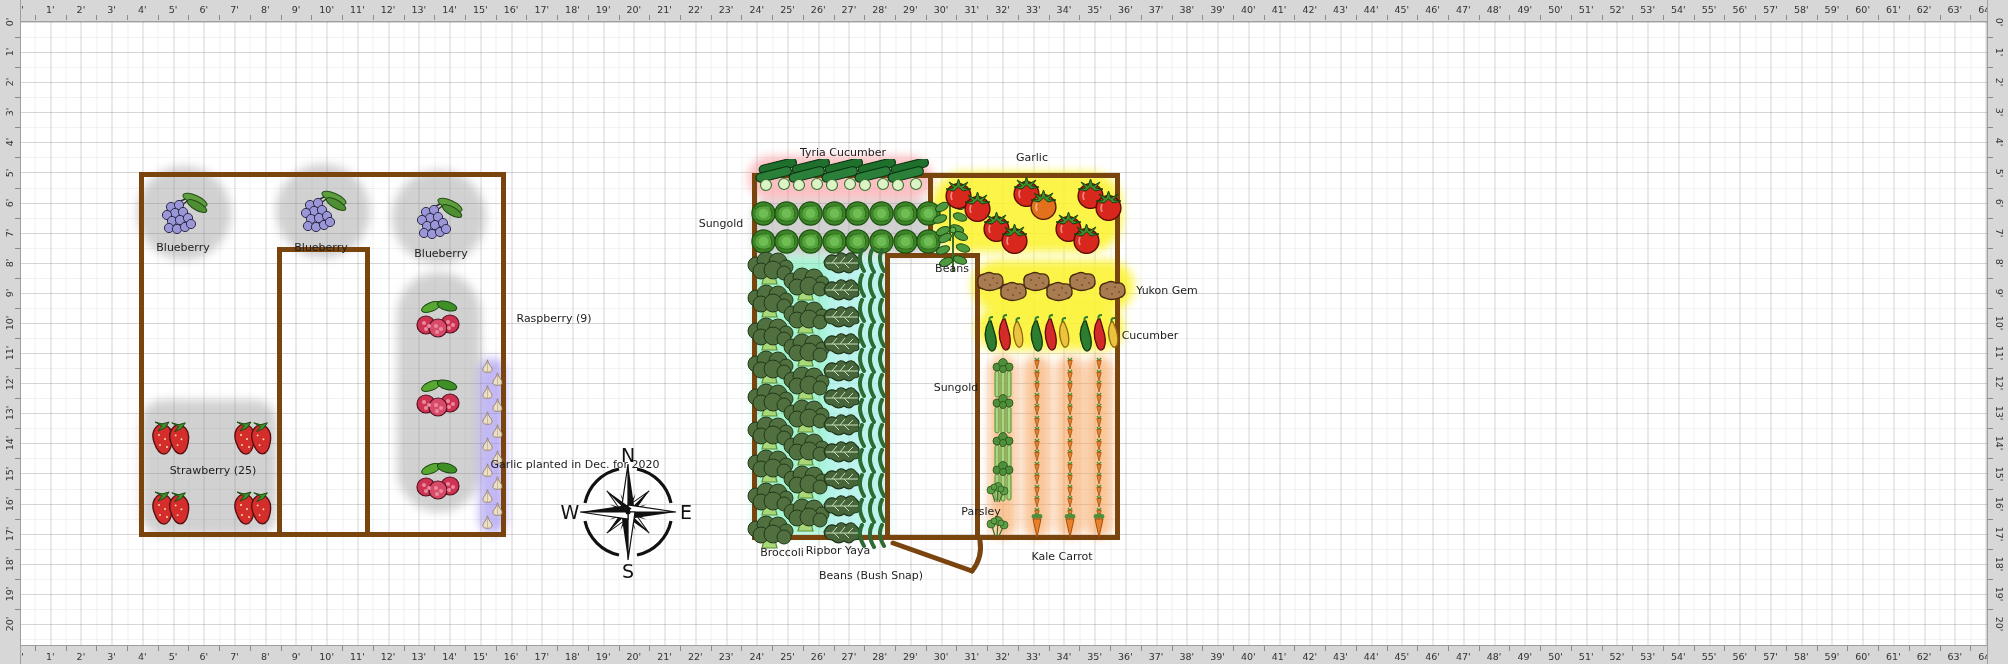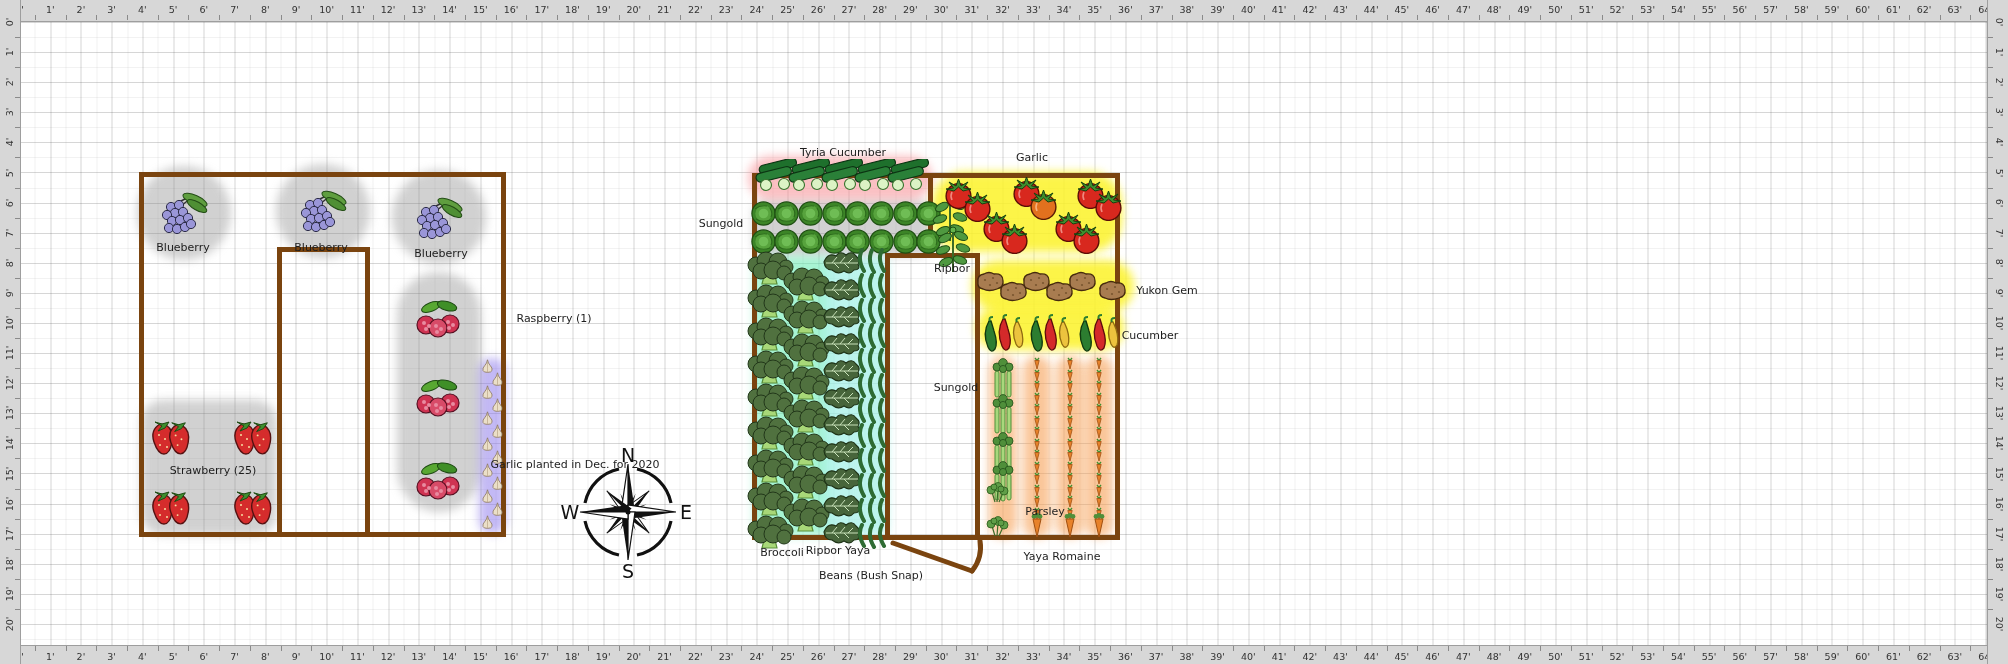--- a/index.html
+++ b/index.html
@@ -916,31 +916,31 @@
     <svg class="plant" width="16" height="26" style="left: 1062px; top: 513px;">
       <use href="#s-carrot-tip" width="100%" height="100%"></use>
     </svg>
     <svg class="plant" width="16" height="26" style="left: 1091px; top: 513px;">
       <use href="#s-carrot-tip" width="100%" height="100%"></use>
     </svg>
     <div class="plant-label" style="left: 183px; top: 247px;">Blueberry</div>
     <div class="plant-label" style="left: 321px; top: 247px;">Blueberry</div>
     <div class="plant-label" style="left: 441px; top: 253px;">Blueberry</div>
     <div class="plant-label" style="left: 213px; top: 470px;">Strawberry (25)</div>
-    <div class="plant-label" style="left: 554px; top: 318px;">Raspberry (1)</div>
+    <div class="plant-label" style="left: 554px; top: 318px;">Raspberry (9)</div>
     <div class="plant-label" style="left: 575px; top: 464px;">Garlic planted in Dec. for 2020</div>
     <div class="plant-label" style="left: 843px; top: 152px;">Tyria Cucumber</div>
     <div class="plant-label" style="left: 721px; top: 223px;">Sungold</div>
     <div class="plant-label" style="left: 1032px; top: 157px;">Garlic</div>
-    <div class="plant-label" style="left: 952px; top: 268px;">Ripbor</div>
+    <div class="plant-label" style="left: 952px; top: 268px;">Beans</div>
     <div class="plant-label" style="left: 1167px; top: 290px;">Yukon Gem</div>
     <div class="plant-label" style="left: 1150px; top: 335px;">Cucumber</div>
     <div class="plant-label" style="left: 956px; top: 387px;">Sungold</div>
-    <div class="plant-label" style="left: 1045px; top: 511px;">Parsley</div>
-    <div class="plant-label" style="left: 1062px; top: 556px;">Yaya Romaine</div>
+    <div class="plant-label" style="left: 981px; top: 511px;">Parsley</div>
+    <div class="plant-label" style="left: 1062px; top: 556px;">Kale Carrot</div>
     <div class="plant-label" style="left: 782px; top: 552px;">Broccoli</div>
     <div class="plant-label" style="left: 838px; top: 550px;">Ripbor Yaya</div>
     <div class="plant-label" style="left: 871px; top: 575px;">Beans (Bush Snap)</div>
   </div>
 
 <svg id="symdefs" aria-hidden="true">
   <defs>
     <symbol id="s-blueberry" viewBox="0 0 54 54">
       <path d="M18 20 L36 11 M24 22 L34 14" stroke="#333" stroke-width="1.5" fill="none"></path>
       <ellipse cx="38" cy="16" rx="13" ry="4.6" transform="rotate(24 38 16)" fill="#5f9e3f" stroke="#234d15"></ellipse>

